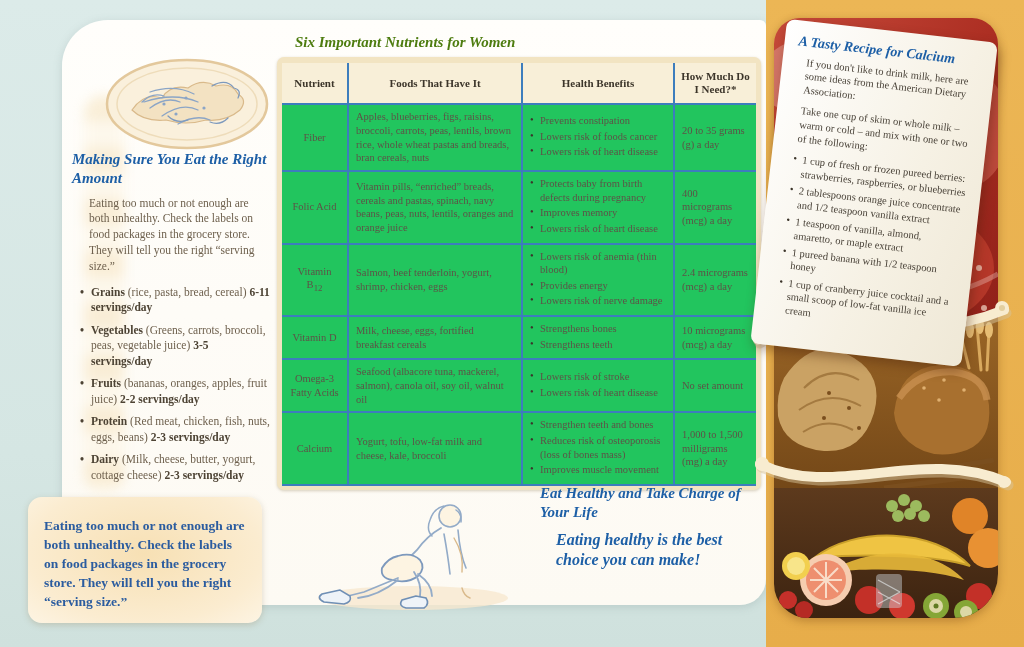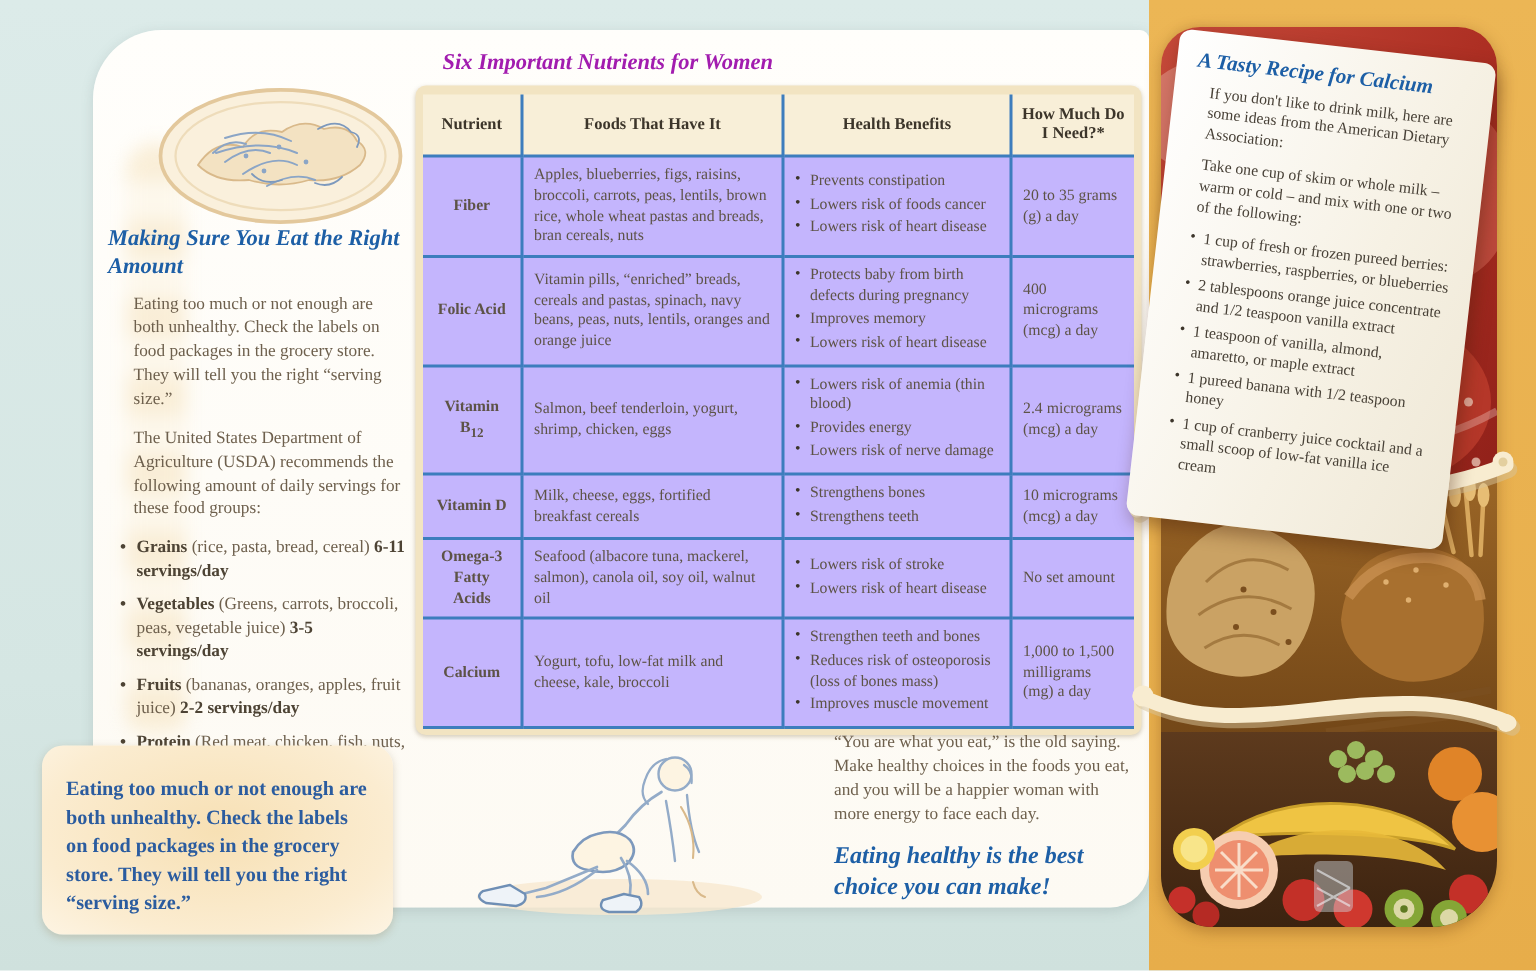--- a/index.html
+++ b/index.html
@@ -35,39 +35,39 @@
   .food-groups li {
     font-size:11.5px; line-height:1.35; margin-bottom:7px;
     padding-left:11px; position:relative; color:#6e604d;
   }
   .food-groups li::before { content:"•"; position:absolute; left:0; top:0; color:#4d4334; font-weight:bold; }
   .food-groups b { color:#4d4334; }
 
   
   .table-area { position:absolute; left:277px; top:34px; width:484px; }
   .table-title {
-    font-style:italic; font-weight:bold; color:#a21caf; font-size:15px;
+    font-style:italic; font-weight:bold; color:#4d7c0f; font-size:15px;
     margin:0 0 6px 18px;
   }
   .table-frame {
     background:#f2e4c2; border-radius:7px; padding:6px 5px 4px 5px;
     box-shadow:0 1px 3px rgba(140,120,80,.35);
   }
   table.nutrients { width:474px; table-layout:fixed; border-collapse:collapse; }
   table.nutrients col.c1{width:66px} table.nutrients col.c2{width:174px}
   table.nutrients col.c3{width:152px} table.nutrients col.c4{width:82px}
   table.nutrients th, table.nutrients td { border:2px solid #3d7dbd; }
   table.nutrients th {
     border-top:none; background:#f8efd8; color:#3c352a;
     font-size:11px; font-weight:bold; padding:7px 4px; line-height:1.2;
   }
-  table.nutrients td { background:#c4b5fd; font-size:10.5px; color:#5d5347; padding:5px 7px; vertical-align:middle; line-height:1.3; }
+  table.nutrients td { background:#22c55e; font-size:10.5px; color:#5d5347; padding:5px 7px; vertical-align:middle; line-height:1.3; }
   table.nutrients th:first-child, table.nutrients td:first-child { border-left:none; }
   table.nutrients th:last-child,  table.nutrients td:last-child  { border-right:none; }
-  td.nutrient { text-align:center; font-weight:bold; color:#3c352a; font-size:11px; }
+  td.nutrient { text-align:center; font-weight:normal; color:#3c352a; font-size:11px; }
   td.amount { text-align:left; }
   ul.benefits { list-style:none; }
   ul.benefits li { padding-left:10px; position:relative; margin-bottom:2px; }
   ul.benefits li::before { content:"•"; position:absolute; left:0; top:-1px; color:#3c352a; }
   .footnote {
     font-size:11px; font-weight:bold; font-style:italic; color:#3c352a;
     padding:6px 2px 3px 2px; line-height:1.2;
   }
 
   
@@ -132,21 +132,20 @@
     <circle cx="62" cy="52" r="1.6" fill="#8ba5c6"></circle>
       <circle cx="84" cy="46" r="1.6" fill="#8ba5c6"></circle>
     <circle cx="102" cy="56" r="1.6" fill="#8ba5c6"></circle>
       <circle cx="74" cy="62" r="1.6" fill="#8ba5c6"></circle>
   </svg>
 </div>
 
 <div class="left-col">
   <h2 class="sec">Making Sure You Eat the Right Amount</h2>
   <p>Eating too much or not enough are both unhealthy. Check the labels on food packages in the grocery store. They will tell you the right “serving size.”</p>
-  <p>The United States Department of Agriculture (USDA) recommends the following amount of daily servings for these food groups:</p>
   <ul class="food-groups" id="food-groups">
       <li><b>Grains </b><span>(rice, pasta, bread, cereal) </span><b>6-11 servings/day</b></li>
       <li><b>Vegetables </b><span>(Greens, carrots, broccoli, peas, vegetable juice) </span><b>3-5 servings/day</b></li>
       <li><b>Fruits </b><span>(bananas, oranges, apples, fruit juice) </span><b>2-2 servings/day</b></li>
       <li><b>Protein </b><span>(Red meat, chicken, fish, nuts, eggs, beans) </span><b>2-3 servings/day</b></li>
       <li><b>Dairy </b><span>(Milk, cheese, butter, yogurt, cottage cheese) </span><b>2-3 servings/day</b></li>
     </ul>
 </div>
 
 <div class="table-area">
@@ -257,21 +256,21 @@
     <path d="M100,70 q-10,2 -16,12 q-2,10 10,12 q16,4 26,-4 q8,-8 2,-16 q-8,-8 -22,-4 z" fill="#fdf4e2" stroke="#7d99bd" stroke-width="1.8"></path>
     <path d="M100,92 l-34,14 -16,4 m50,-16 q-20,16 -40,18" fill="none" stroke="#93abc8" stroke-width="1.8" stroke-linecap="round"></path>
     <path d="M120,88 q14,10 14,22 m-18,-24 q8,12 6,24" fill="none" stroke="#93abc8" stroke-width="1.8" stroke-linecap="round"></path>
     <path d="M42,104 l-18,4 q-6,4 2,8 l20,2 q8,-2 6,-8 z" fill="#eef3f8" stroke="#6f8fb5" stroke-width="1.6"></path>
     <path d="M118,110 l-14,4 q-4,6 4,8 l18,0 q6,-4 2,-10 z" fill="#eef3f8" stroke="#6f8fb5" stroke-width="1.6"></path>
     <path d="M156,52 q10,16 8,34 m0,16 q2,8 8,10" fill="none" stroke="#d9b98a" stroke-width="1.4" stroke-linecap="round"></path>
   </svg>
 </div>
 
 <div class="bottom-text">
-  <p>“You are what you eat,” is the old saying. Make healthy choices in the foods you eat, and you will be a happier woman with more energy to face each day.</p>
+  <h2 class="sec">Eat Healthy and Take Charge of Your Life</h2>
   <div class="closing">Eating healthy is the best choice you can make!</div>
 </div>
 
 <div class="right-panel">
   <div class="photo-strip">
 
     <div class="photo-section photo-top">
       <svg viewBox="0 0 224 320" width="224" height="320" preserveAspectRatio="none">
         <defs>
           <linearGradient id="redg" x1="0" y1="0" x2="1" y2="1">

